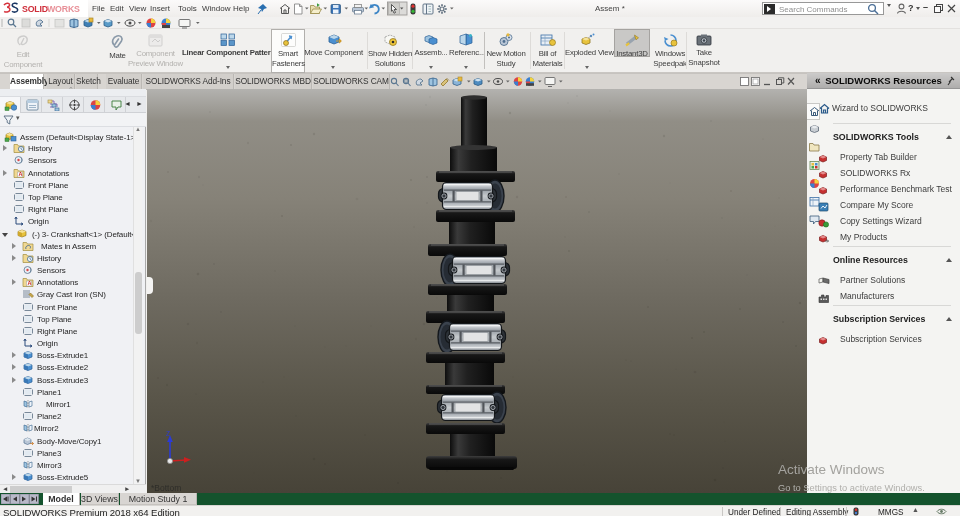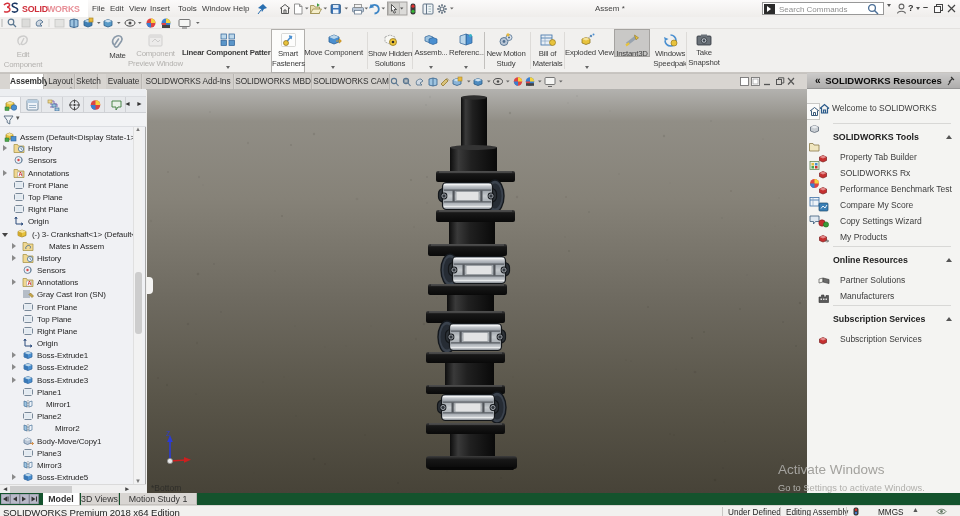--- a/index.html
+++ b/index.html
@@ -465,21 +465,21 @@
             <path d="M3 1 V8 H10 M3 1 L1.8 3 M3 1 L4.2 3 M10 8 L8 6.8 M10 8 L8 9.2" stroke="#2a4a7a" stroke-width="1" fill="none"></path>
           </svg><span style="margin-left:3px">Origin</span></div>
       <div class="treerow" style="left:0;top:101.4px"><span class="tarrow d" style="position:relative;display:inline-block;margin-left:2px;margin-right:8px;top:0px"></span><svg width="13" height="11">
             <path d="M2 3.5 L6 2 L10 3.5 L10 7.5 L6 9 L2 7.5 Z" fill="#e8c33c" stroke="#96781e" stroke-width="0.7"></path>
             <path d="M6 2 L10 3.5 L6 5 L2 3.5 Z" fill="#f5e29a"></path>
             <path d="M2 3.5 L6 5 L6 9 L2 7.5 Z" fill="#d0a82c"></path>
           </svg><span style="margin-left:3px">(-) 3- Crankshaft&lt;1&gt; (Default&lt;&lt;D</span></div>
       <div class="treerow" style="left:0;top:113.6px"><span class="tarrow r" style="position:relative;display:inline-block;margin-left:12px;margin-right:6px;top:0px"></span><svg width="12" height="10">
             <path d="M1 3 V1.5 H4.5 L5.5 3 H11 V9.5 H1 Z" fill="#f0d892" stroke="#a08c3c" stroke-width="0.7"></path>
             <path d="M4 8 C3 6.5 4.5 4.5 6.5 4.5 C8.5 4.5 9 6 8 7.5" stroke="#476b8f" stroke-width="0.9" fill="none"></path>
-          </svg><span style="margin-left:15px">Mates in Assem</span></div>
+          </svg><span style="margin-left:7px">Mates in Assem</span></div>
       <div class="treerow" style="left:0;top:125.8px"><span class="tarrow r" style="position:relative;display:inline-block;margin-left:12px;margin-right:6px;top:0px"></span><svg width="12" height="10">
             <path d="M1 3 V1.5 H4.5 L5.5 3 H11 V9.5 H1 Z" fill="#f0d892" stroke="#a08c3c" stroke-width="0.7"></path>
             <circle cx="8" cy="6" r="2.6" fill="#eef4fb" stroke="#34618c" stroke-width="0.7"></circle>
             <path d="M8 4.5 V6 L9.2 6.8" stroke="#34618c" stroke-width="0.7" fill="none"></path>
           </svg><span style="margin-left:3px">History</span></div>
       <div class="treerow" style="left:0;top:138.0px"><span style="display:inline-block;width:22px"></span><svg width="12" height="10">
             <circle cx="5.5" cy="5" r="3.5" fill="#e8eef5" stroke="#5b7790" stroke-width="0.8"></circle>
             <circle cx="5.5" cy="5" r="1.2" fill="#d44"></circle>
             <path d="M8 2.5 C9.5 3.5 9.5 6.5 8 7.5" stroke="#5b7790" stroke-width="0.7" fill="none"></path>
           </svg><span style="margin-left:3px">Sensors</span></div>
@@ -532,21 +532,21 @@
             <line x1="6" y1="1" x2="6" y2="9" stroke="#666" stroke-width="0.6" stroke-dasharray="1.5 1"></line>
           </svg><span style="margin-left:12px">Mirror1</span></div>
       <div class="treerow" style="left:0;top:284.1px"><span style="display:inline-block;width:22px"></span><svg width="12" height="10">
             <path d="M2.5 1.5 H9.5 M1.5 2.5 V7.5 M10.5 2.5 V7.5 M2.5 8.5 H9.5" stroke="#6b7d8f" stroke-width="0.9"></path>
             <rect x="2.5" y="2.5" width="7" height="5" fill="#dfe8f0" fill-opacity="0.8"></rect>
           </svg><span style="margin-left:3px">Plane2</span></div>
       <div class="treerow" style="left:0;top:296.3px"><span style="display:inline-block;width:22px"></span><svg width="12" height="10">
             <path d="M2 2 L5 3 V8 L2 7 Z" fill="#9ec4e0" stroke="#34618c" stroke-width="0.6"></path>
             <path d="M10 2 L7 3 V8 L10 7 Z" fill="#eef4fb" stroke="#34618c" stroke-width="0.6"></path>
             <line x1="6" y1="1" x2="6" y2="9" stroke="#666" stroke-width="0.6" stroke-dasharray="1.5 1"></line>
-          </svg><span style="margin-left:21px">Mirror2</span></div>
+          </svg><span style="margin-left:0">Mirror2</span></div>
       <div class="treerow" style="left:0;top:308.5px"><span style="display:inline-block;width:22px"></span><svg width="12" height="10">
             <path d="M2 3.5 L5.5 2 L9 3.5 L9 7 L5.5 8.5 L2 7 Z" fill="#b9c6d6" stroke="#51708f" stroke-width="0.7"></path>
             <path d="M5.5 2 L9 3.5 L5.5 5 L2 3.5 Z" fill="#dde6ee"></path>
             <path d="M8 7.5 L11.5 7.5 M10 6 L11.5 7.5 L10 9" stroke="#c87a2a" stroke-width="0.8" fill="none"></path>
           </svg><span style="margin-left:3px">Body-Move/Copy1</span></div>
       <div class="treerow" style="left:0;top:320.7px"><span style="display:inline-block;width:22px"></span><svg width="12" height="10">
             <path d="M2.5 1.5 H9.5 M1.5 2.5 V7.5 M10.5 2.5 V7.5 M2.5 8.5 H9.5" stroke="#6b7d8f" stroke-width="0.9"></path>
             <rect x="2.5" y="2.5" width="7" height="5" fill="#dfe8f0" fill-opacity="0.8"></rect>
           </svg><span style="margin-left:3px">Plane3</span></div>
       <div class="treerow" style="left:0;top:332.9px"><span style="display:inline-block;width:22px"></span><svg width="12" height="10">
@@ -834,21 +834,21 @@
         <rect x="2" y="2.5" width="9" height="8.5" fill="#eef3f8" stroke="#3a6ea5" stroke-width="0.8"></rect>
         <line x1="2" y1="5" x2="11" y2="5" stroke="#3a6ea5" stroke-width="0.8"></line>
         <line x1="5" y1="2.5" x2="5" y2="11" stroke="#87a6c5" stroke-width="0.7"></line>
       </svg>
     <svg class="abs" style="left:1px;top:124px" width="13" height="13">
         <path d="M2 3 H11 V8.5 H7.5 L5.5 11 V8.5 H2 Z" fill="#dfe8f0" stroke="#3a5a7a" stroke-width="0.8"></path>
       </svg>
     <svg class="abs" style="left:11px;top:13px" width="13" height="12">
         <path d="M2 6.5 L6.5 2.5 L11 6.5 M3.5 6 V11 H9.5 V6 M5.5 11 V8 H7.5 V11" stroke="#2a5a8a" stroke-width="1.2" fill="none"></path>
       </svg>
-    <span class="rpitem" style="left:25px;top:14px">Welcome to SOLIDWORKS</span>
+    <span class="rpitem" style="left:25px;top:14px">Wizard to SOLIDWORKS</span>
     <div class="rpsep" style="top:34px"></div>
     <span class="rphdr" style="top:43px">SOLIDWORKS Tools</span>
       <div class="rpcol" style="top:46px"></div>
     <div class="abs" style="left:11px;top:61px"><svg width="11" height="10">
           <path d="M1.5 3 L5 1.5 L8.5 3 L8.5 6.5 L5 8 L1.5 6.5 Z" fill="#c53030" stroke="#7a1d1d" stroke-width="0.7"></path>
           <path d="M5 1.5 L8.5 3 L5 4.5 L1.5 3 Z" fill="#e38b8b"></path>
         </svg></div>
     <span class="rpitem" style="top:63px">Property Tab Builder</span>
     <div class="abs" style="left:11px;top:77px"><svg width="11" height="10">
           <path d="M1.5 3 L5 1.5 L8.5 3 L8.5 6.5 L5 8 L1.5 6.5 Z" fill="#c53030" stroke="#7a1d1d" stroke-width="0.7"></path>

